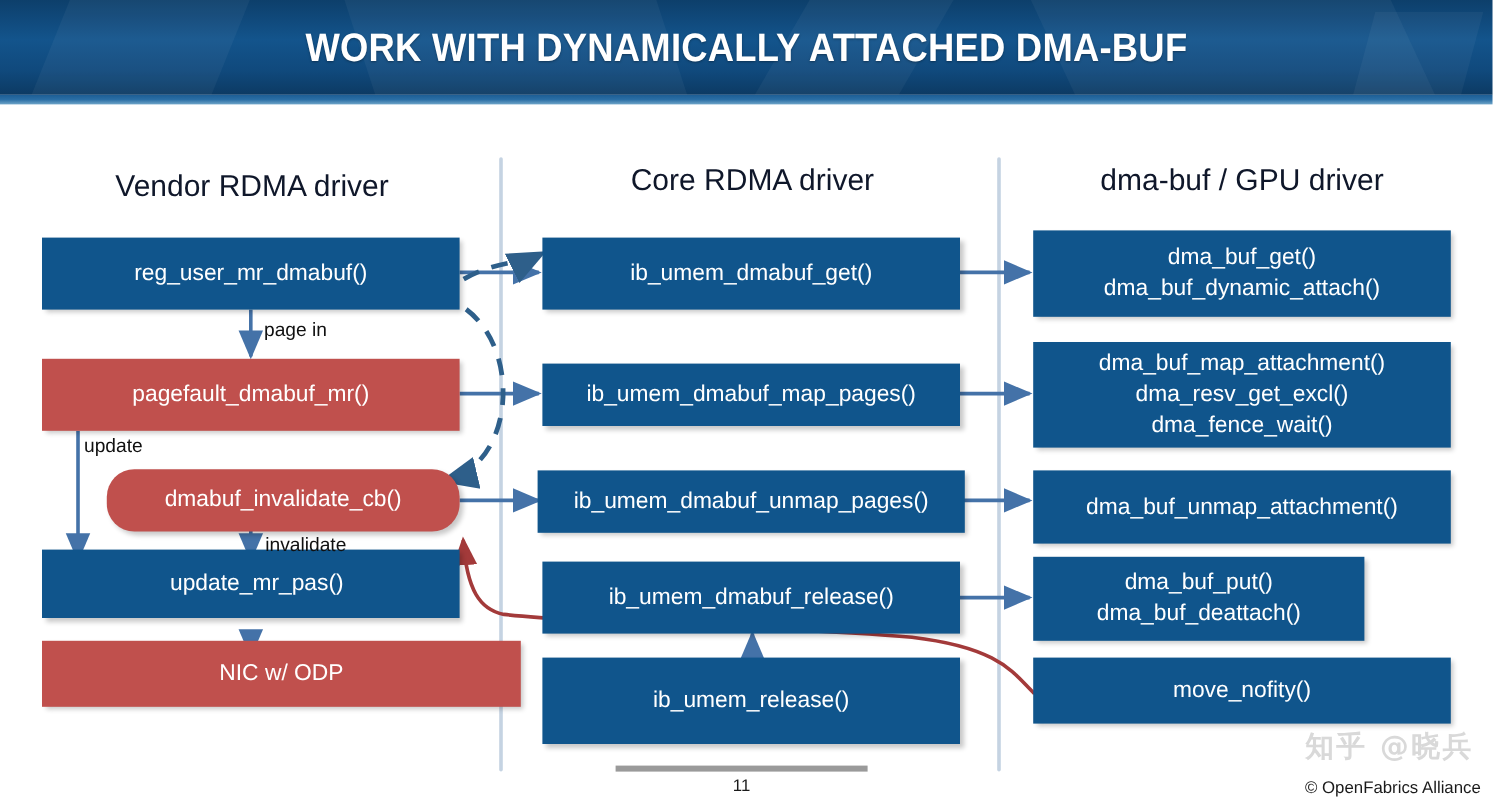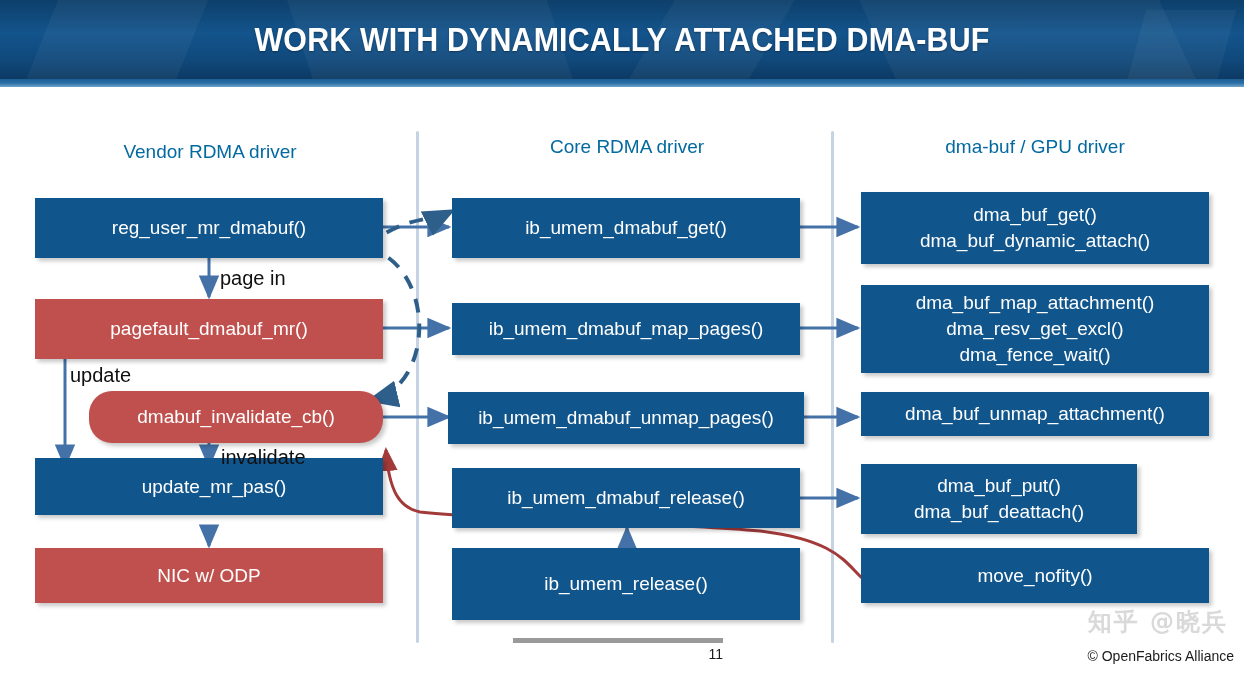--- a/index.html
+++ b/index.html
@@ -38,21 +38,21 @@
     position:absolute;left:0;top:79px;width:1244px;height:8px;
     background:linear-gradient(180deg,#1c5d94 0%,#2a6ea5 50%,#6fa5c9 100%);
   }
 
   
   .divider{position:absolute;width:3px;background:#c5d3e2;border-radius:2px;}
 
   
   .col-head{
     position:absolute;text-align:center;
-    color:#0369a1;font-size:19px;
+    color:#0f172a;font-size:25px;
     font-family:"Liberation Sans", sans-serif;
     white-space:nowrap;
   }
 
   
   .box{
     position:absolute;
     display:flex;align-items:center;justify-content:center;
     text-align:center;
     color:#ffffff;
@@ -61,30 +61,30 @@
     font-family:"Liberation Sans", sans-serif;
     white-space:pre-line;
     padding:0 6px;
     box-sizing:border-box;
   }
   .box.blue{background:#10558C;}
   .box.red{background:#C0504D;}
 
   
   .edge-label{
-    position:absolute;color:#101010;font-size:20px;
+    position:absolute;color:#101010;font-size:16px;
     font-family:"Liberation Sans", sans-serif;white-space:nowrap;
   }
 
   
   .foot-rule{
     position:absolute;left:513px;top:638px;width:210px;height:5px;background:#9a9a9a;
   }
   .page-num{
-    position:absolute;left:513px;top:646px;width:210px;text-align:right;
+    position:absolute;left:513px;top:646px;width:210px;text-align:center;
     color:#1a1a1a;font-size:14px;font-family:"Liberation Sans", sans-serif;
   }
   .copyright{
     position:absolute;right:10px;top:648px;
     color:#1a1a1a;font-size:14px;font-family:Liberation Sans, sans-serif;
     white-space:nowrap;
   }
   .watermark{
     position:absolute;right:16px;top:606px;
     color:#d9d9d9;font-size:24px;font-weight:bold;
@@ -155,34 +155,34 @@
     <path d="M366,247 C436,265 436,385 372,400" stroke="#2E5F8A" stroke-width="4" fill="none" stroke-dasharray="14 11" stroke-linecap="butt" marker-end="url(#ah-dash)"></path>
     <path d="M366,247 C404,215 430,222 450,212" stroke="#2E5F8A" stroke-width="4" fill="none" stroke-dasharray="14 11" stroke-linecap="butt" marker-end="url(#ah-dash)"></path>
 
     <path d="M862,578 C845,562 835,540 760,531 C660,522 500,521 420,512 C400,508 389,492 386,450" stroke="#A33A3A" stroke-width="3" fill="none" marker-end="url(#ah-red)"></path>
   </svg>
 
   <div class="box blue" style="left:35px;top:198px;width:348px;height:60px;">reg_user_mr_dmabuf()</div>
   <div class="box red" style="left:35px;top:299px;width:348px;height:60px;">pagefault_dmabuf_mr()</div>
   <div class="box red" style="left:89px;top:391px;width:294px;height:52px;border-radius:23px;">dmabuf_invalidate_cb()</div>
   <div class="box blue" style="left:35px;top:458px;width:348px;height:57px;padding-left:16px;">update_mr_pas()</div>
-  <div class="box red" style="left:35px;top:548px;width:348px;height:55px;">NIC w/ ODP</div>
+  <div class="box red" style="left:35px;top:534px;width:399px;height:55px;">NIC w/ ODP</div>
 
   <div class="box blue" style="left:452px;top:198px;width:348px;height:60px;">ib_umem_dmabuf_get()</div>
   <div class="box blue" style="left:452px;top:303px;width:348px;height:52px;">ib_umem_dmabuf_map_pages()</div>
   <div class="box blue" style="left:448px;top:392px;width:356px;height:52px;">ib_umem_dmabuf_unmap_pages()</div>
   <div class="box blue" style="left:452px;top:468px;width:348px;height:60px;">ib_umem_dmabuf_release()</div>
   <div class="box blue" style="left:452px;top:548px;width:348px;height:72px;">ib_umem_release()</div>
 
   <div class="box blue" style="left:861px;top:192px;width:348px;height:72px;">dma_buf_get()
 dma_buf_dynamic_attach()</div>
   <div class="box blue" style="left:861px;top:285px;width:348px;height:88px;">dma_buf_map_attachment()
 dma_resv_get_excl()
 dma_fence_wait()</div>
-  <div class="box blue" style="left:861px;top:392px;width:348px;height:44px;">dma_buf_unmap_attachment()</div>
+  <div class="box blue" style="left:861px;top:392px;width:348px;height:61px;">dma_buf_unmap_attachment()</div>
   <div class="box blue" style="left:861px;top:464px;width:276px;height:70px;">dma_buf_put()
 dma_buf_deattach()</div>
   <div class="box blue" style="left:861px;top:548px;width:348px;height:55px;text-align:center;">move_nofity()</div>
 
   <div class="edge-label" style="left:220px;top:267px;">page in</div>
   <div class="edge-label" style="left:70px;top:364px;">update</div>
   <div class="edge-label" style="left:221px;top:446px;">invalidate</div>
 
   <div class="foot-rule"></div>
   <div class="page-num">11</div>

